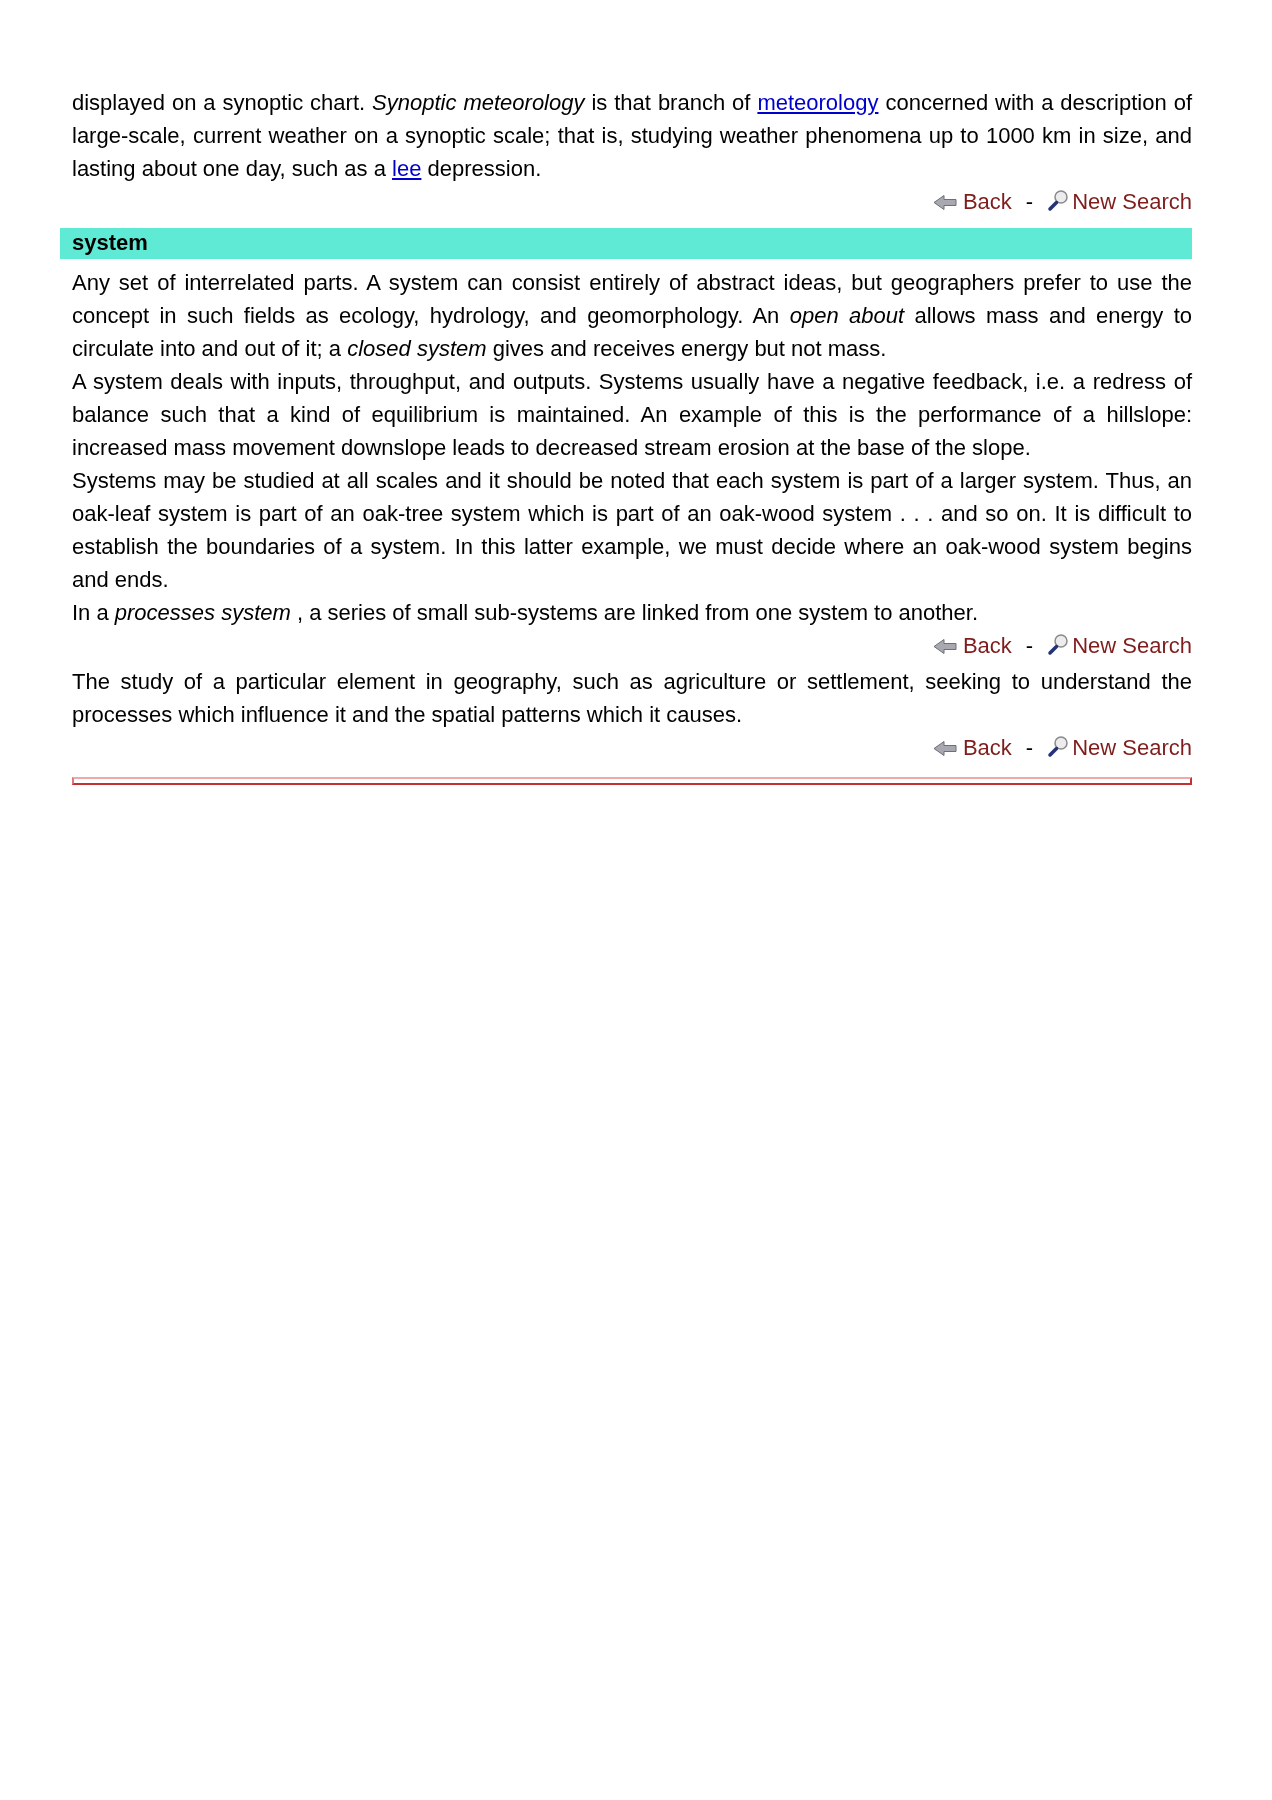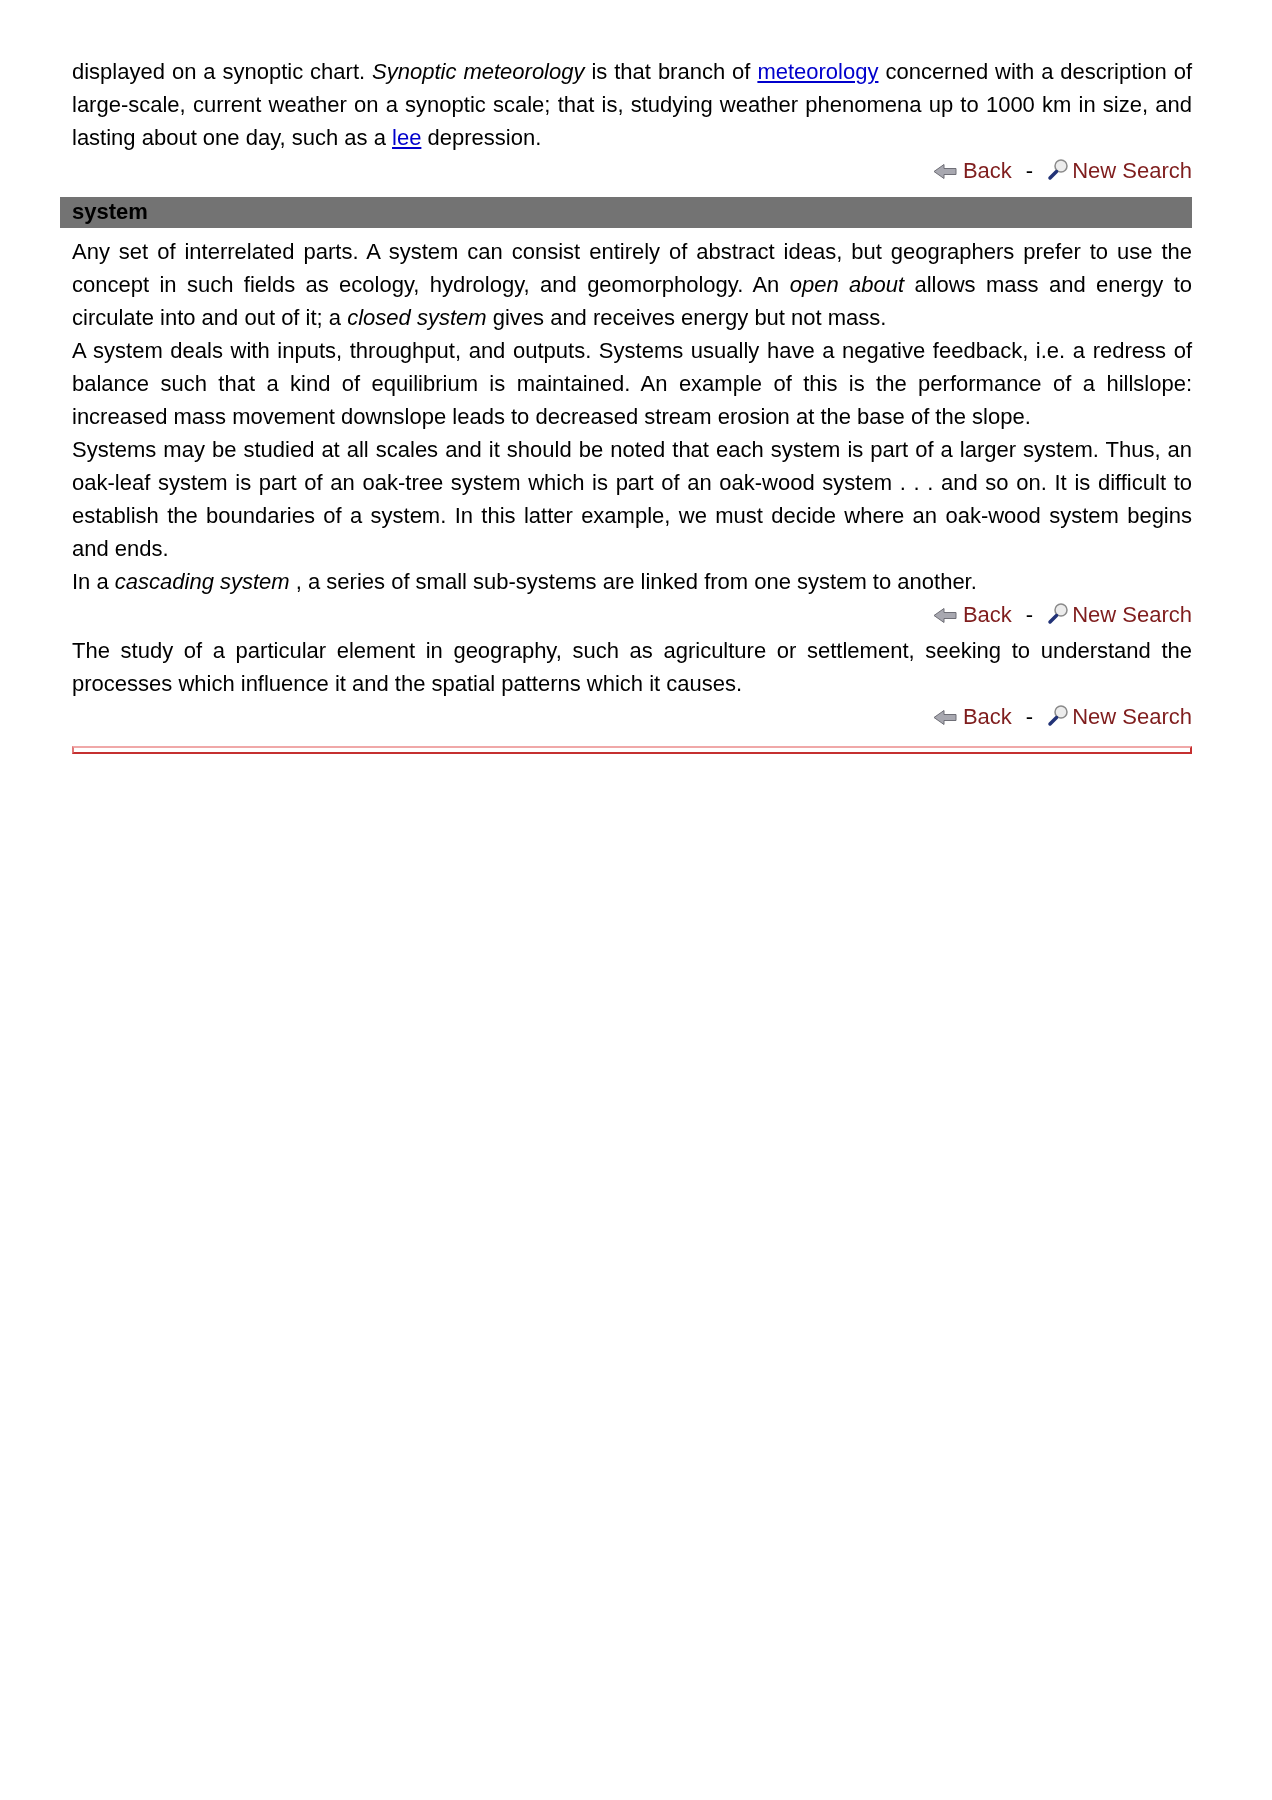--- a/index.html
+++ b/index.html
@@ -7,21 +7,21 @@
   body {
     width: 1272px;
     height: 1800px;
     background: #ffffff;
     font-family: "Liberation Sans", "DejaVu Sans", sans-serif;
     font-size: 22px;
     line-height: 33px;
     color: #000000;
   }
   .content {
-    padding-top: 55px;
+    padding-top: 86px;
     margin-left: 60px;
     margin-right: 80px; 
   }
   .para {
     margin: 0 0 0 12px;
     text-align: justify;
   }
   .para i { font-style: italic; }
   .para a {
     color: #0000cc;
@@ -42,21 +42,21 @@
     display: inline-block;
     margin: 0 14px;
   }
   .icon {
     display: inline-block;
     vertical-align: -2px;
   }
   .icon.arrow { margin-right: 6px; }
   .icon.mag { margin-right: 2px; vertical-align: -3px; }
   .term-bar {
-    background: #737373;
+    background: #5eead4;
     margin: 7px 0 7px 0;
     padding: 1px 6px 2px 12px;
     font-weight: bold;
     line-height: 28px;
   }
   .red-rule {
     margin: 10px 0 0 12px;
     height: 8px;
     background: #ffffff;
     border: 2px solid #c53030;
@@ -77,21 +77,21 @@
           </svg></span><span>Back</span></a><span class="nav-sep">-</span><a class="nav-link"><span class="icon mag"><svg width="23" height="23" viewBox="0 0 23 23">
             <circle cx="14" cy="8" r="6" fill="#ececec" stroke="#8a8a8a" stroke-width="1.5"></circle>
             <line x1="9.5" y1="13.5" x2="3" y2="20" stroke="#223377" stroke-width="3.5" stroke-linecap="round"></line>
           </svg></span><span>New Search</span></a>
   </div>
 
   <div class="term-bar"><span>system</span></div>
   <div class="para"><span>Any set of interrelated parts. A system can consist entirely of abstract ideas, but geographers prefer to use the concept in such fields as ecology, hydrology, and geomorphology. An </span><i>open about</i><span> allows mass and energy to circulate into and out of it; a </span><i>closed system</i><span> gives and receives energy but not mass.</span></div>
   <div class="para"><span>A system deals with inputs, throughput, and outputs. Systems usually have a negative feedback, i.e. a redress of balance such that a kind of equilibrium is maintained. An example of this is the performance of a hillslope: increased mass movement downslope leads to decreased stream erosion at the base of the slope.</span></div>
   <div class="para"><span>Systems may be studied at all scales and it should be noted that each system is part of a larger system. Thus, an oak-leaf system is part of an oak-tree system which is part of an oak-wood system . . . and so on. It is difficult to establish the boundaries of a system. In this latter example, we must decide where an oak-wood system begins and ends.</span></div>
-  <div class="para"><span>In a </span><i>cascading system</i><span> , a series of small sub-systems are linked from one system to another.</span></div>
+  <div class="para"><span>In a </span><i>processes system</i><span> , a series of small sub-systems are linked from one system to another.</span></div>
 
   <div class="back-row">
     <a class="nav-link"><span class="icon arrow"><svg width="24" height="17" viewBox="0 0 24 17">
             <path d="M1 8.5 L11 1.5 L11 5.5 L23 5.5 L23 11.5 L11 11.5 L11 15.5 Z" fill="#a8a8b0" stroke="#6e6e76" stroke-width="1"></path>
           </svg></span><span>Back</span></a><span class="nav-sep">-</span><a class="nav-link"><span class="icon mag"><svg width="23" height="23" viewBox="0 0 23 23">
             <circle cx="14" cy="8" r="6" fill="#ececec" stroke="#8a8a8a" stroke-width="1.5"></circle>
             <line x1="9.5" y1="13.5" x2="3" y2="20" stroke="#223377" stroke-width="3.5" stroke-linecap="round"></line>
           </svg></span><span>New Search</span></a>
   </div>
 

